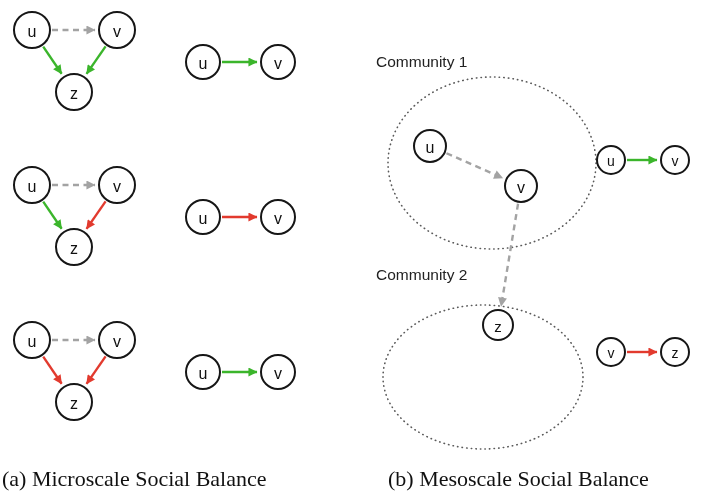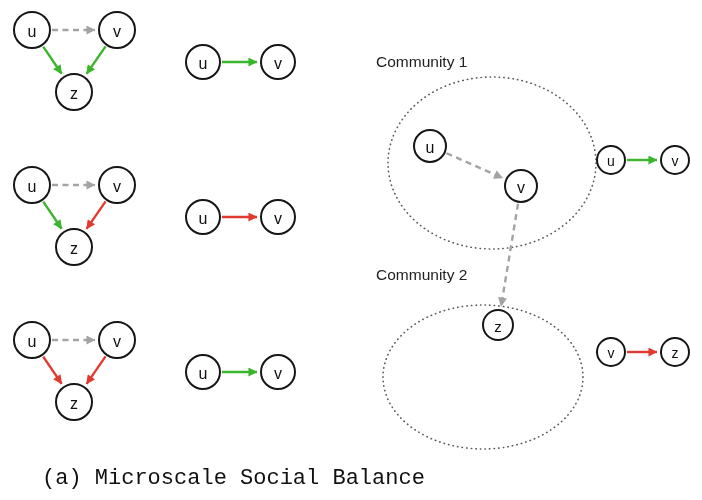--- a/index.html
+++ b/index.html
@@ -16,25 +16,24 @@
     overflow: hidden;
   }
   #figure {
     position: absolute;
     top: 0;
     left: 0;
   }
   .caption {
     position: absolute;
     top: 466px;
-    font-family: Liberation Mono, monospace;
+    font-family: Liberation Serif, serif;
     font-size: 22px;
     color: #111111;
     white-space: nowrap;
-    margin-left: 40px;
   }
   #caption-a { left: 2px; }
   #caption-b { left: 388px; }
 </style>
 </head>
 <body>
 
 <div id="figure-container">
   <svg id="figure" width="702" height="460" viewBox="0 0 702 460">
       <defs>
@@ -125,13 +124,14 @@
       </g>
       <g>
         <line x1="627" y1="352" x2="657" y2="352" stroke="#e23a2e" stroke-width="2.4" marker-end="url(#m-negative)"></line>
         <circle cx="611" cy="352" r="14" fill="#ffffff" stroke="#161616" stroke-width="2"></circle>
         <text x="611" y="353" text-anchor="middle" dominant-baseline="central" font-size="14" fill="#111111" font-family="'Liberation Sans', sans-serif">v</text>
         <circle cx="675" cy="352" r="14" fill="#ffffff" stroke="#161616" stroke-width="2"></circle>
         <text x="675" y="353" text-anchor="middle" dominant-baseline="central" font-size="14" fill="#111111" font-family="'Liberation Sans', sans-serif">z</text>
       </g>
     </svg>
   <div class="caption" id="caption-a">(a) Microscale Social Balance</div>
+  <div class="caption" id="caption-b">(b) Mesoscale Social Balance</div>
 </div>
 
 </body></html>

